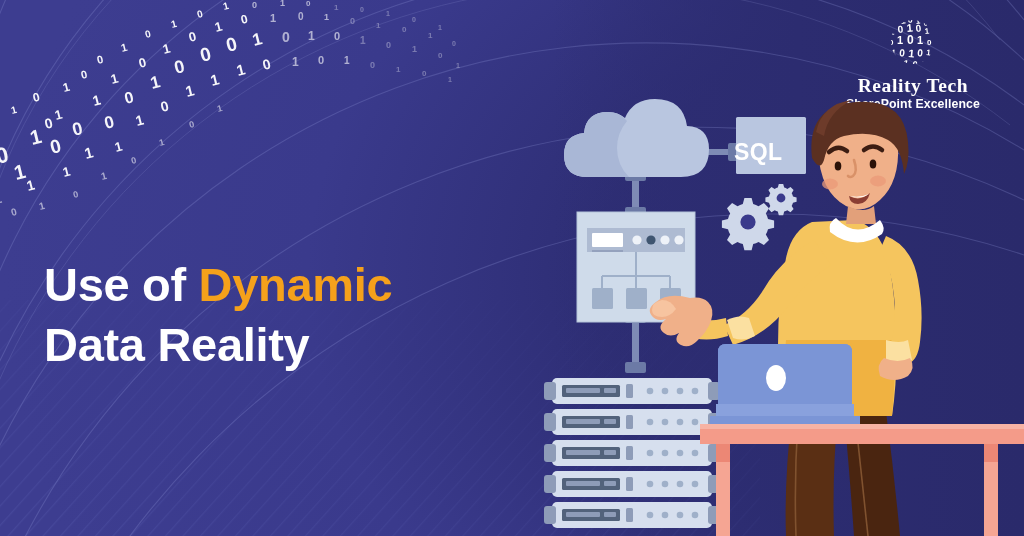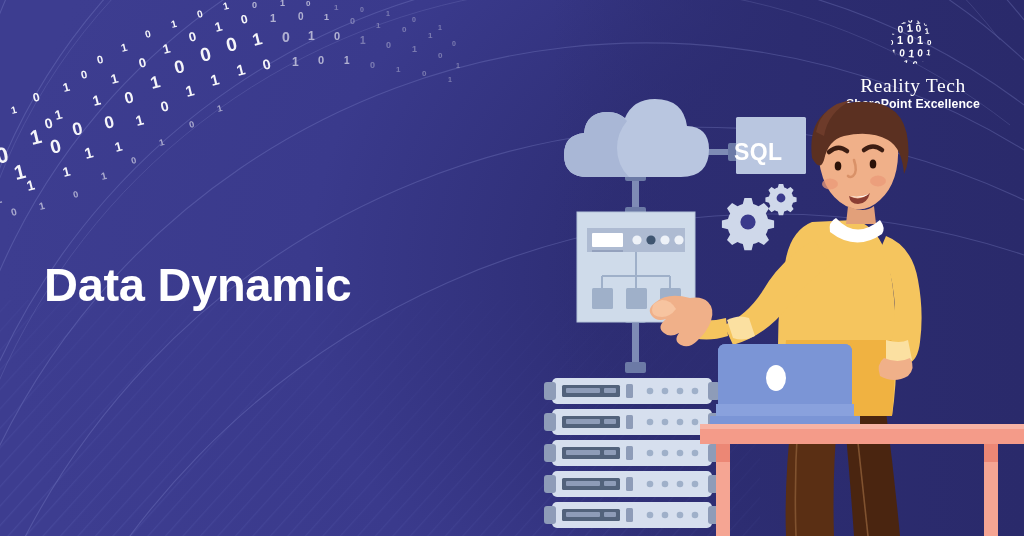--- a/index.html
+++ b/index.html
@@ -29,21 +29,21 @@
   .binary-wave{position:absolute;left:-6px;top:-6px;width:470px;height:230px;}
 
   
   .logo{
     position:absolute;top:14px;right:22px;
     text-align:center;width:178px;
   }
   .logo-sphere{display:block;margin:0 auto 4px;}
   .logo-name{
     font-family:"Liberation Serif", serif;
-    font-weight:normal;color:#ffffff;
+    font-weight:bold;color:#ffffff;
     font-size:19.5px;letter-spacing:.6px;line-height:1.05;
     margin-bottom:2px;
   }
   .logo-tag{
     font-family:"Liberation Sans", sans-serif;
     font-weight:bold;color:#ffffff;
     font-size:12.3px;letter-spacing:.1px;line-height:1.1;
   }
 
   
@@ -236,21 +236,24 @@
         <text x="19" y="52" font-size="9" transform="rotate(10 19 52)">1</text>
         <text x="28" y="53" font-size="9" transform="rotate(10 28 53)">0</text>
         <text x="37" y="52" font-size="7" transform="rotate(10 37 52)">1</text>
       </g>
     </svg>
     <div class="logo-name">Reality Tech</div>
     <div class="logo-tag">SharePoint Excellence</div>
   </div>
 
   <h1 class="headline">
-    <span class="hl-line">Data Dynamic</span>
+    <span class="hl-line">
+      <span>Use of </span><span class="accent">Dynamic</span>
+    </span>
+    <span class="hl-line">Data Reality</span>
   </h1>
 
   <svg class="illus" viewBox="0 0 494 536">
 
     <g>
       <rect x="102" y="178" width="7" height="34" fill="#7e8bb5"></rect>
       <rect x="95" y="170" width="21" height="11" rx="2" fill="#6c7aa6"></rect>
       <rect x="95" y="207" width="21" height="11" rx="2" fill="#6c7aa6"></rect>
     </g>
 

